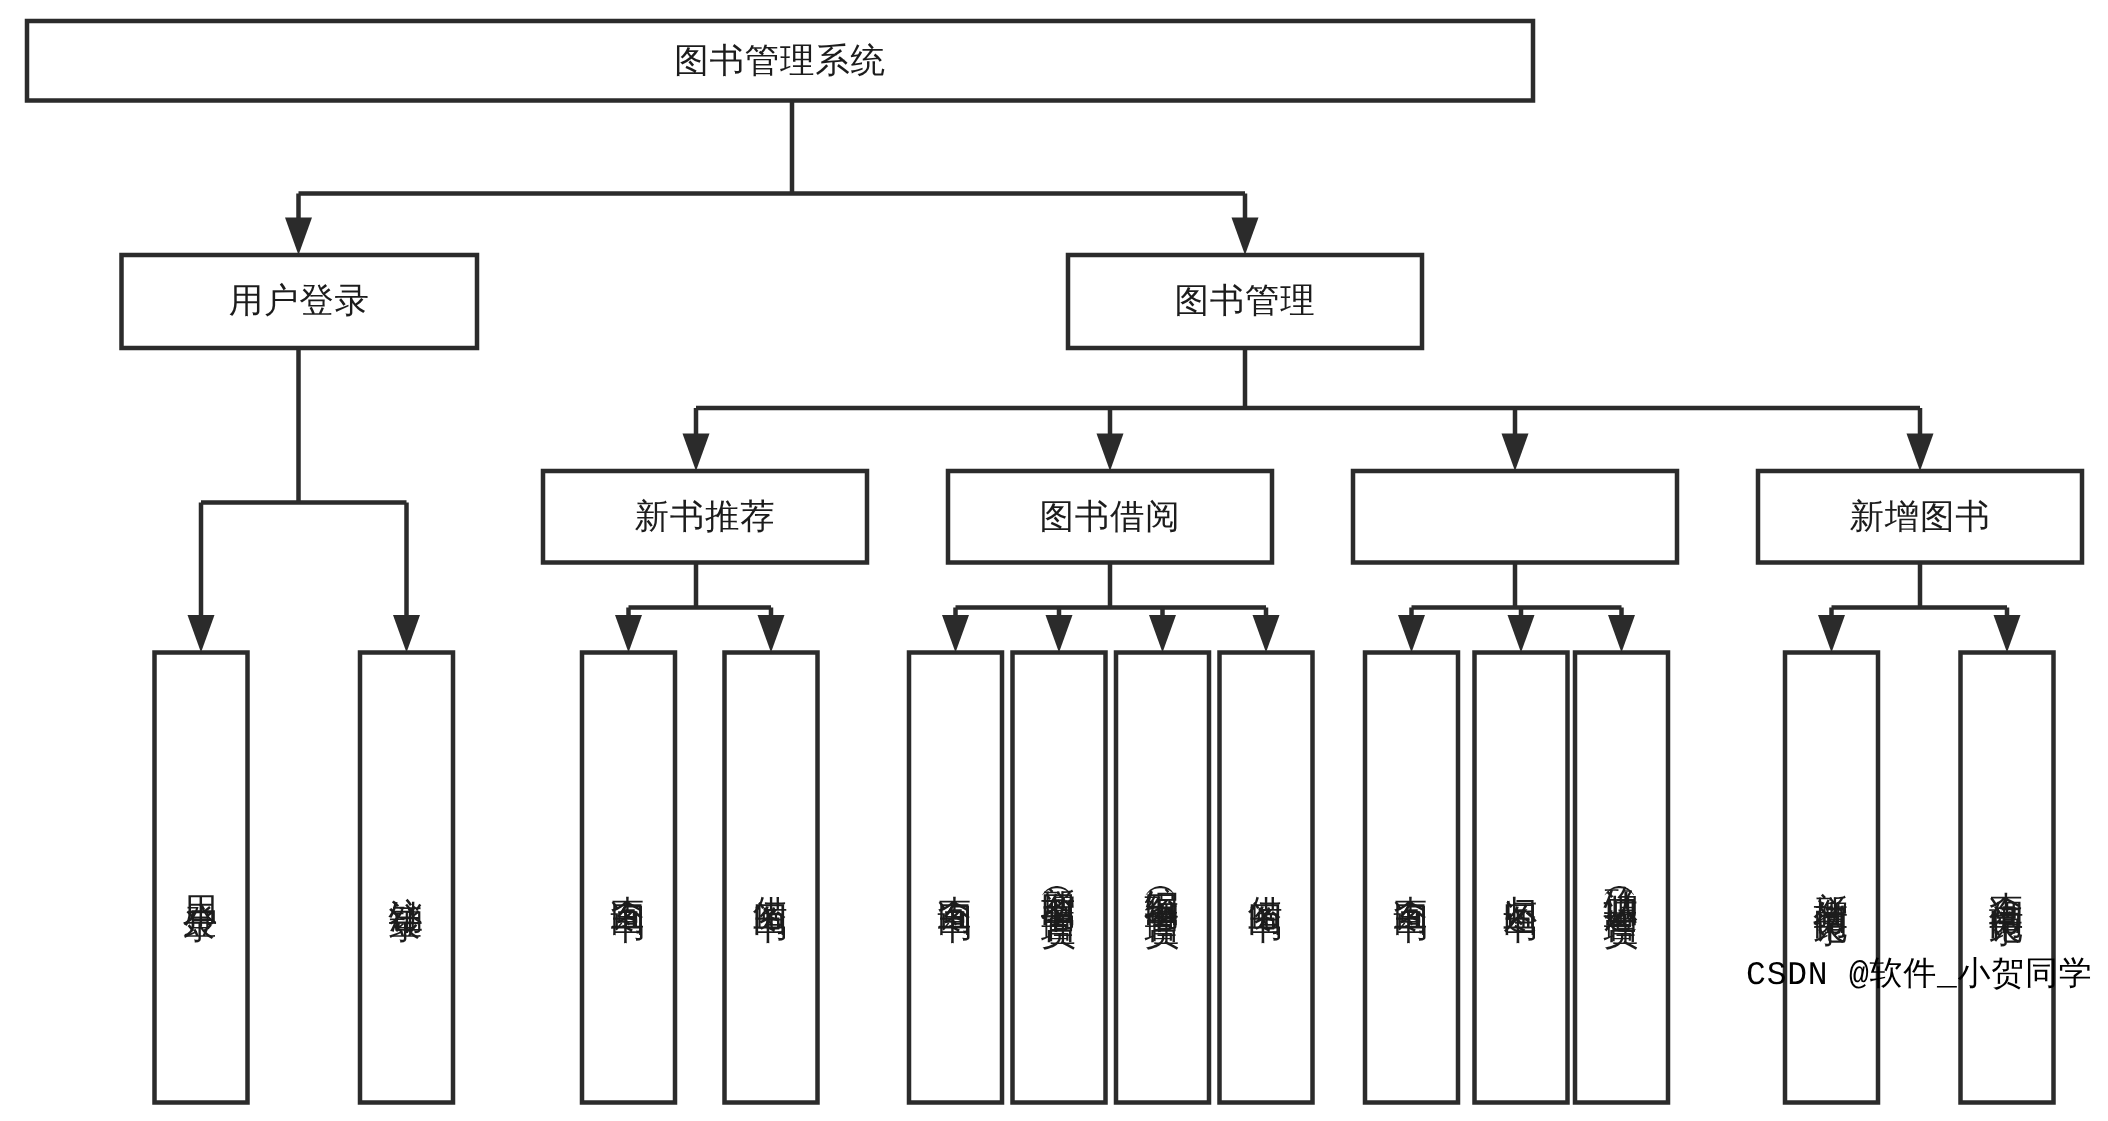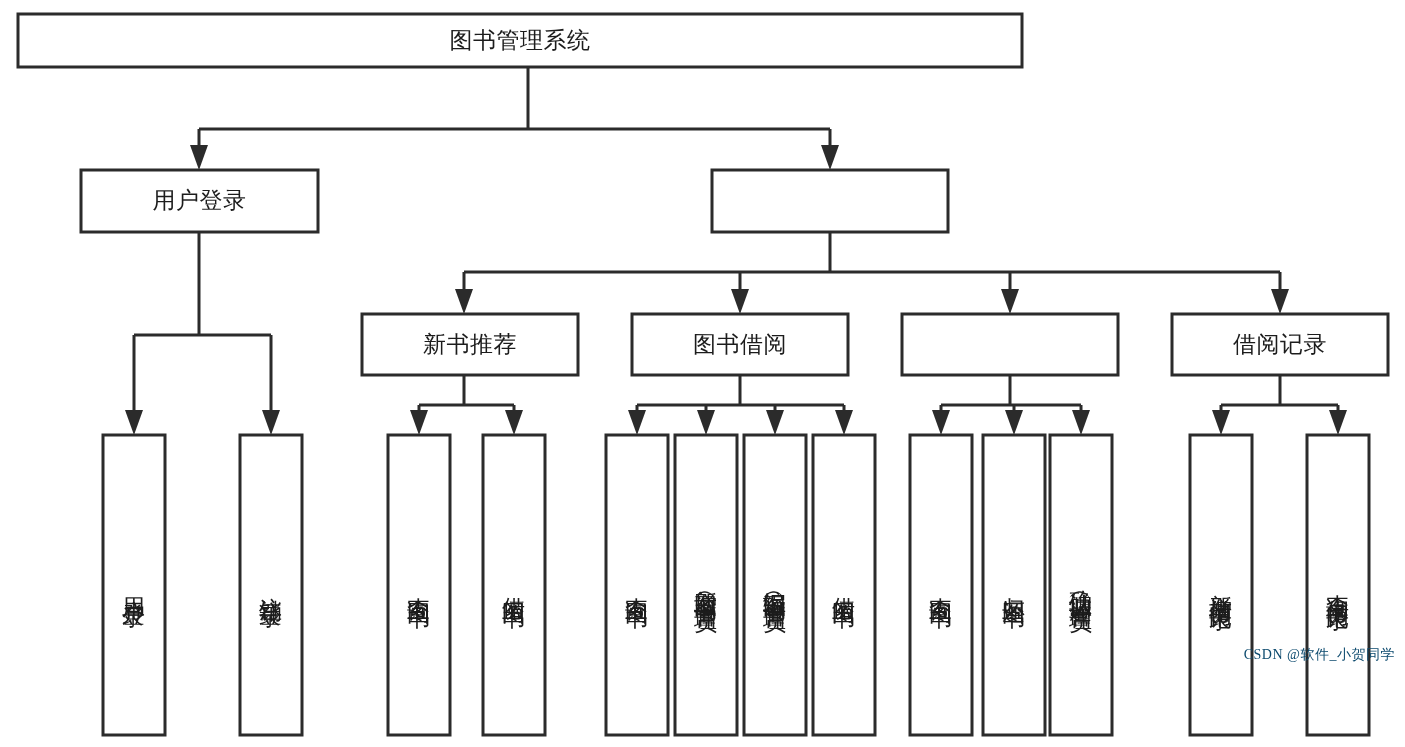--- a/index.html
+++ b/index.html
@@ -63,23 +63,23 @@
     text-orientation: upright;
     font-size: 23px;
     line-height: 1.22;
     letter-spacing: 3px;
     white-space: nowrap;
   }
   .watermark {
     position: absolute;
     right: 10px;
     bottom: 6px;
-    font-size: 14px;
-    color: #0c4a6e;
-    font-family: Liberation Serif, serif;
+    font-size: 22px;
+    color: #000000;
+    font-family: Liberation Mono, monospace;
     white-space: nowrap;
     letter-spacing: 0.5px;
   }
 </style>
 </head>
 <body>
 
 <div id="diagram-root">
 
   <svg id="flow" viewBox="0 0 1405 747" xmlns="http://www.w3.org/2000/svg">
@@ -142,24 +142,25 @@
     <polygon class="arrow-head" points="1081,435 1072,410 1090,410"></polygon>
 
     <path class="connector" d="M 1280 375 L 1280 405 M 1221 405 L 1338 405 M 1221 405 L 1221 413 M 1338 405 L 1338 413"></path>
     <polygon class="arrow-head" points="1221,435 1212,410 1230,410"></polygon>
     <polygon class="arrow-head" points="1338,435 1329,410 1347,410"></polygon>
   </svg>
 
   <div class="node-label horizontal" style="left:18px; top:14px; width:1004px; height:53px;">图书管理系统</div>
 
   <div class="node-label horizontal" style="left:81px; top:170px; width:237px; height:62px;">用户登录</div>
+  <div class="node-label horizontal" style="left:712px; top:170px; width:236px; height:62px;">图书管理</div>
 
   <div class="node-label horizontal" style="left:362px; top:314px; width:216px; height:61px;">新书推荐</div>
   <div class="node-label horizontal" style="left:632px; top:314px; width:216px; height:61px;">图书借阅</div>
-  <div class="node-label horizontal" style="left:1172px; top:314px; width:216px; height:61px;">借阅记录</div>
+  <div class="node-label horizontal" style="left:1172px; top:314px; width:216px; height:61px;">新增图书</div>
 
   <div class="node-label vertical" style="left:103px; top:435px; width:62px; height:300px;">用户登录</div>
   <div class="node-label vertical" style="left:240px; top:435px; width:62px; height:300px;">注销登录</div>
 
   <div class="node-label vertical" style="left:388px; top:435px; width:62px; height:300px;">查询图书</div>
   <div class="node-label vertical" style="left:483px; top:435px; width:62px; height:300px;">借阅图书</div>
 
   <div class="node-label vertical" style="left:606px; top:435px; width:62px; height:300px;">查询图书</div>
   <div class="node-label vertical" style="left:675px; top:435px; width:62px; height:300px;">新增图书（管理员）</div>
   <div class="node-label vertical" style="left:744px; top:435px; width:62px; height:300px;">编辑图书（管理员）</div>

